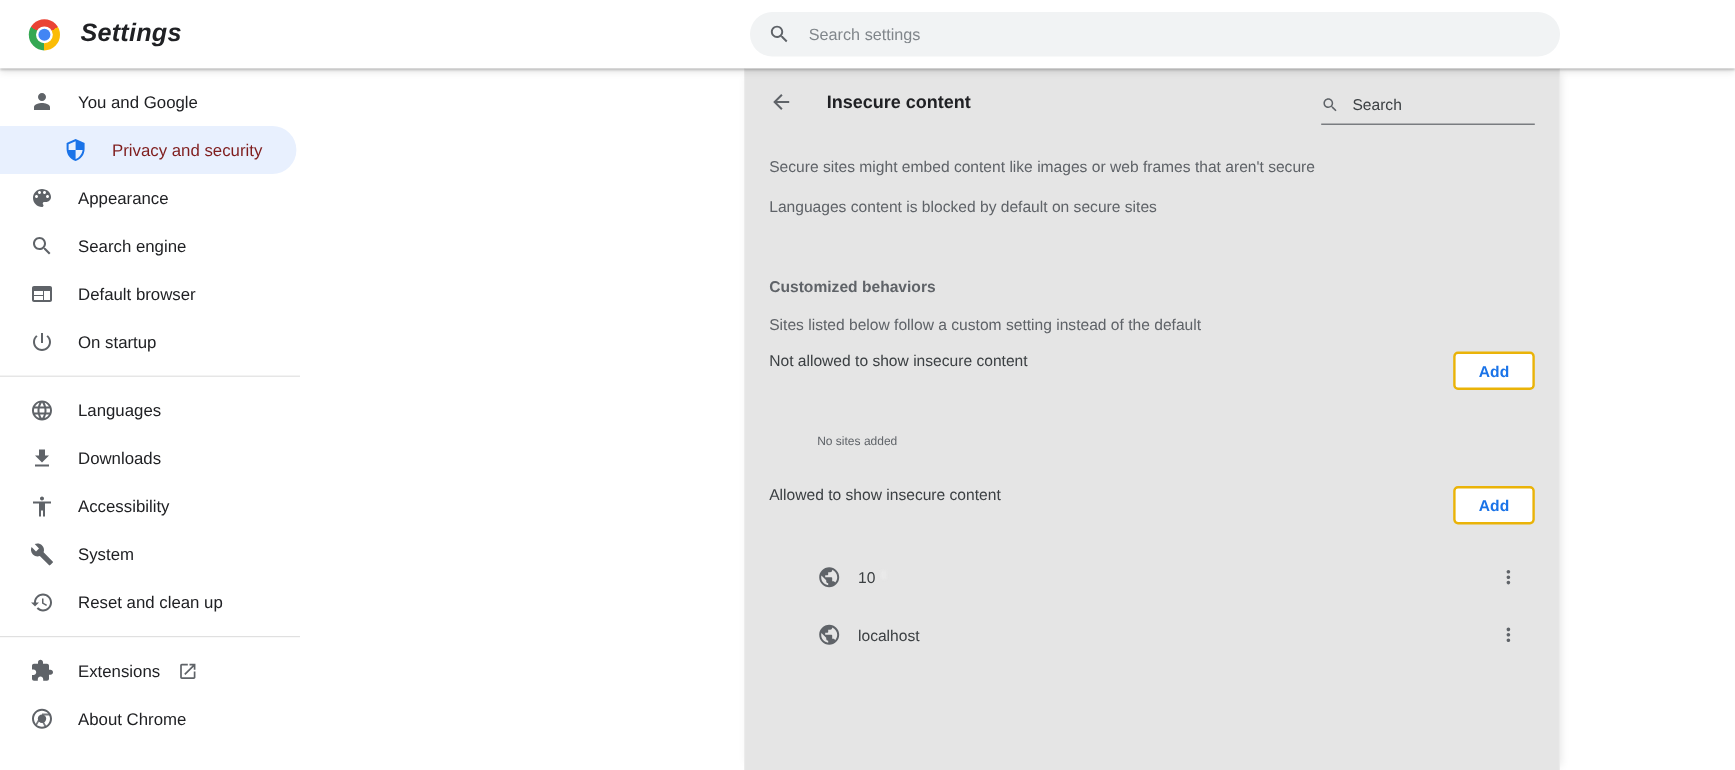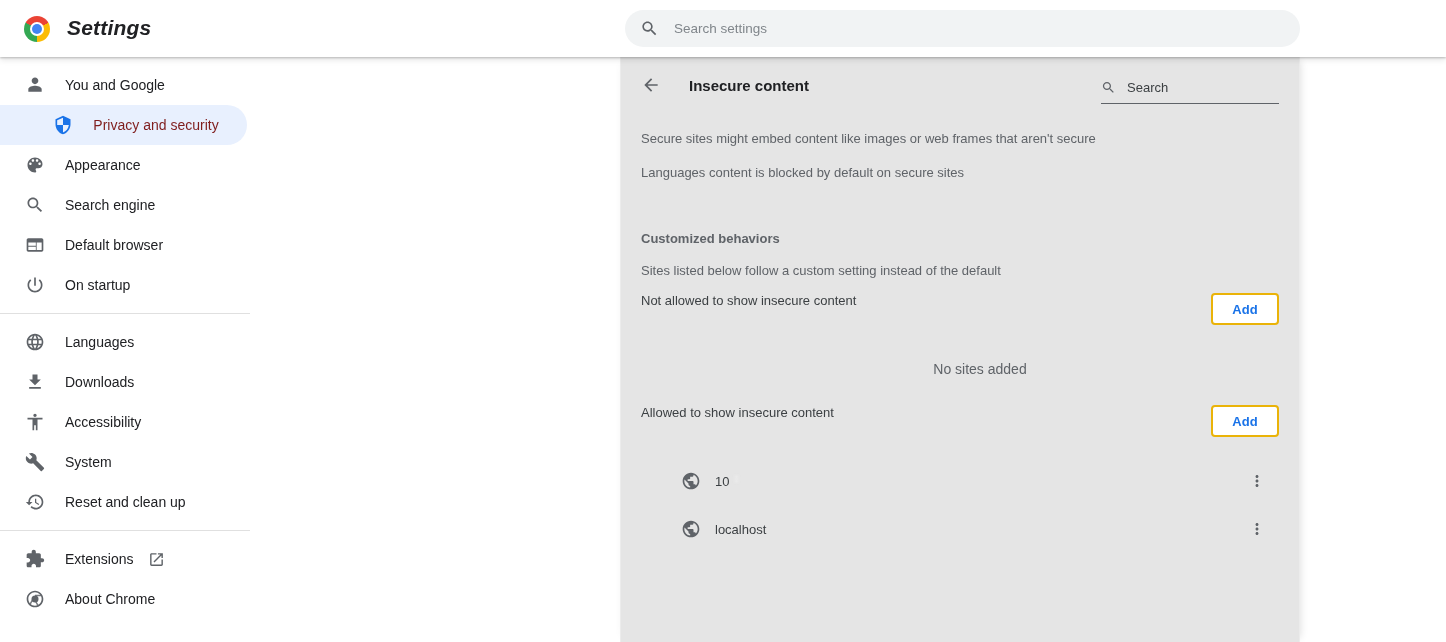--- a/index.html
+++ b/index.html
@@ -80,21 +80,21 @@
   .section-title { font-size:13px; font-weight:600; color:#5f6368; margin-top:50px; line-height:16px; }
   .section-sub { font-size:13px; color:#5f6368; margin-top:16px; line-height:16px; }
 
   .list-header { height:52px; display:flex; justify-content:space-between; margin-top:14px; }
   .list-header.second { margin-top:28px; }
   .list-label { font-size:13px; color:#3c4043; }
   .add-btn {
     width:68px; height:32px; background:#fff; border:2px solid #eab308; border-radius:4px;
     color:#1a73e8; font-size:13px; font-weight:600; font-family:inherit; cursor:pointer;
   }
-  .empty-text { font-size:14px; color:#5f6368; padding-left:40px; margin-top:16px; line-height:16px;text-align:center; }
+  .empty-text { font-size:10px; color:#5f6368; padding-left:40px; margin-top:16px; line-height:16px; }
 
   .site-row { height:48px; display:flex; align-items:center; padding-left:40px; }
   .site-row .globe { width:20px; height:20px; flex:none; display:flex; }
   .site-row .globe svg { width:20px; height:20px; fill:#5f6368; }
   .site-name { margin-left:14px; font-size:13px; color:#3c4043; }
   .redaction-smudge {
     display:inline-block; width:5px; height:8px; margin-left:5px; margin-bottom:4px;
     background:#e9e9e9; border-radius:2px; filter:blur(1px); vertical-align:middle;
   }
   .kebab-btn {

